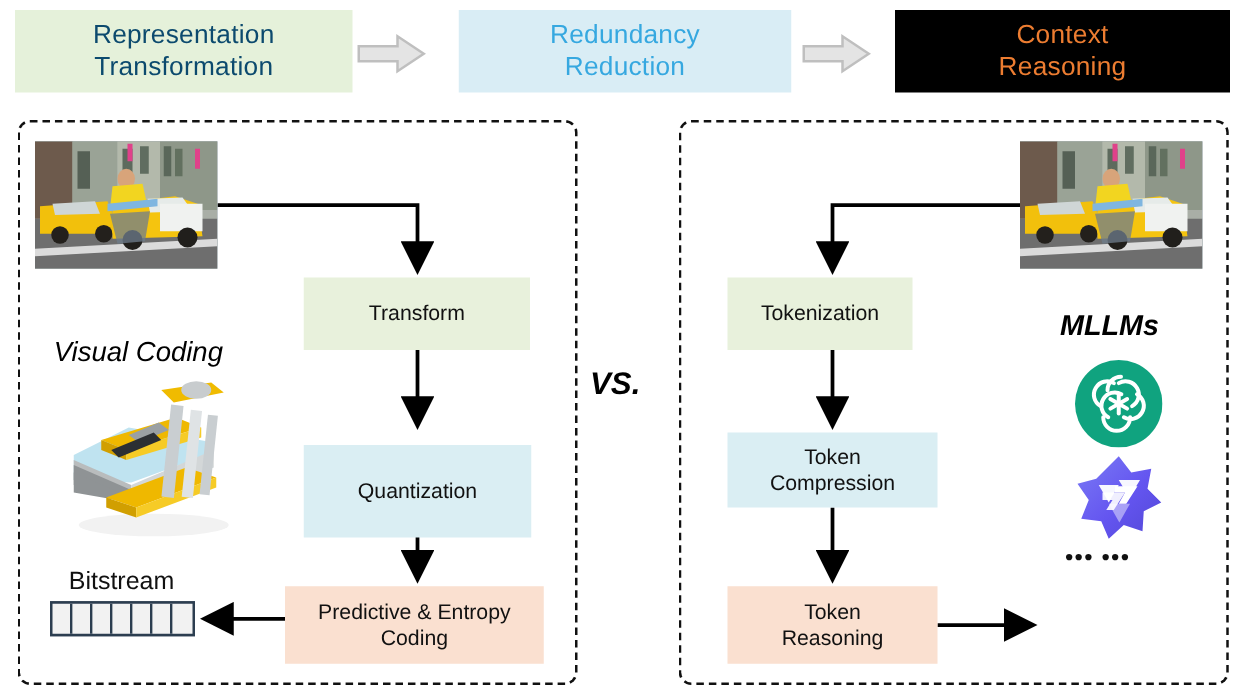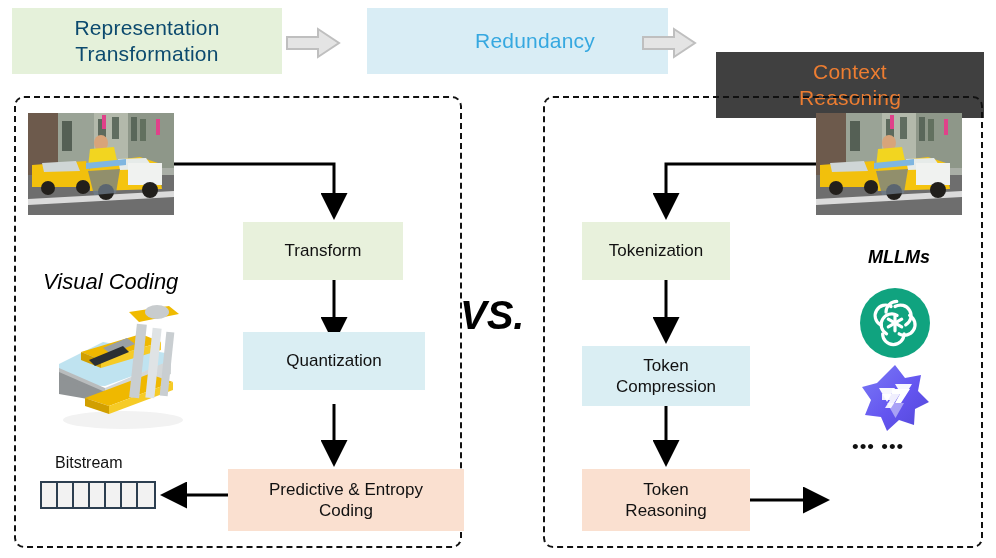--- a/index.html
+++ b/index.html
@@ -26,22 +26,22 @@
     display: flex;
     align-items: center;
     justify-content: center;
     text-align: center;
     line-height: 1.25;
     font-size: 21px;
     letter-spacing: .2px;
   }
   .hdr span { display: block; }
   .hdr-green  { background: #e5f1da; color: #0c4a6e; }
-  .hdr-blue   { background: #d9edf5; color: #36a8e0; padding-left: 35px; }
-  .hdr-orange { background: #404040; color: #ed7d31; margin-top: 44px; }
+  .hdr-blue   { background: #d9edf5; color: #36a8e0; }
+  .hdr-orange { background: #000000; color: #ed7d31; }
 
   #hdr-rep  { left: 12px;  top: 8px;  width: 270px; height: 66px; }
   #hdr-red  { left: 367px; top: 8px;  width: 266px; height: 66px; }
   #hdr-ctx  { left: 716px; top: 8px;  width: 268px; height: 66px; }
 
   
   .blockarrow {
     position: absolute;
     width: 56px;
     height: 34px;
@@ -70,23 +70,23 @@
     font-size: 17px;
     color: #111111;
     line-height: 1.25;
     box-sizing: border-box;
   }
   .pbox span { display: block; }
   .box-green  { background: #e8f1dc; }
   .box-blue   { background: #daeef3; }
   .box-orange { background: #fae0d0; }
 
-  #box-transform   { left: 243px; top: 222px; width: 160px; height: 58px; }
-  #box-quant       { left: 243px; top: 332px; width: 182px; height: 58px; justify-content: center; }
-  #box-predcoding  { left: 228px; top: 469px; width: 236px; height: 62px; }
+  #box-transform   { left: 243px; top: 222px; width: 181px; height: 58px; }
+  #box-quant       { left: 243px; top: 356px; width: 182px; height: 74px; justify-content: center; }
+  #box-predcoding  { left: 228px; top: 469px; width: 207px; height: 62px; }
 
   #box-tokenize    { left: 582px; top: 222px; width: 148px; height: 58px; }
   #box-tokencomp   { left: 582px; top: 346px; width: 168px; height: 60px; }
   #box-tokenreason { left: 582px; top: 469px; width: 168px; height: 62px; }
 
   
   .photo {
     position: absolute;
     overflow: hidden;
     background: #8d9aa2;
@@ -95,43 +95,43 @@
   #photo-right { left: 816px; top: 113px; width: 146px; height: 102px; }
 
   
   .caption {
     position: absolute;
     font-style: italic;
     color: #000000;
     white-space: nowrap;
   }
   #label-visual-coding { left: 43px;  top: 269px; font-size: 22px; }
-  #label-mllms         { left: 848px; top: 247px; font-size: 18px; font-weight: 600; margin-left: 20px; }
+  #label-mllms         { left: 848px; top: 247px; font-size: 23px; font-weight: 600; }
 
   #label-bitstream {
     position: absolute;
     left: 55px; top: 454px;
-    font-size: 16px; color: #111111; white-space: nowrap;
+    font-size: 20px; color: #111111; white-space: nowrap;
   }
   #label-dots {
     position: absolute;
     left: 852px; top: 436px;
     font-size: 19px; color: #111111; letter-spacing: 1px; white-space: nowrap;
   }
   #label-output {
     position: absolute;
     left: 833px; top: 473px;
     width: 150px;
     font-size: 17px; font-style: italic; color: #000000;
     text-align: center; line-height: 1.35;
   }
   #label-vs {
     position: absolute;
-    left: 460px; top: 293px;
-    font-size: 40px; font-weight: bold; font-style: italic;
+    left: 472px; top: 293px;
+    font-size: 25px; font-weight: bold; font-style: italic;
     color: #000000; white-space: nowrap;
   }
 
   
   #bitstream-strip {
     position: absolute;
     left: 40px; top: 481px;
     height: 28px;
     display: flex;
     border: 2.5px solid #2c3e50;
@@ -174,20 +174,21 @@
     </div>
   </div>
 
   <svg class="blockarrow" id="arrow-1" viewBox="0 0 56 34">
     <path d="M2 11 L33 11 L33 3 L54 17 L33 31 L33 23 L2 23 Z" fill="#e4e4e4" stroke="#bfbfbf" stroke-width="2"></path>
   </svg>
 
   <div class="hdr hdr-blue" id="hdr-red">
     <div>
       <span>Redundancy</span>
+      <span>Reduction</span>
     </div>
   </div>
 
   <svg class="blockarrow" id="arrow-2" viewBox="0 0 56 34">
     <path d="M2 11 L33 11 L33 3 L54 17 L33 31 L33 23 L2 23 Z" fill="#e4e4e4" stroke="#bfbfbf" stroke-width="2"></path>
   </svg>
 
   <div class="hdr hdr-orange" id="hdr-ctx">
     <div>
       <span>Context</span>

